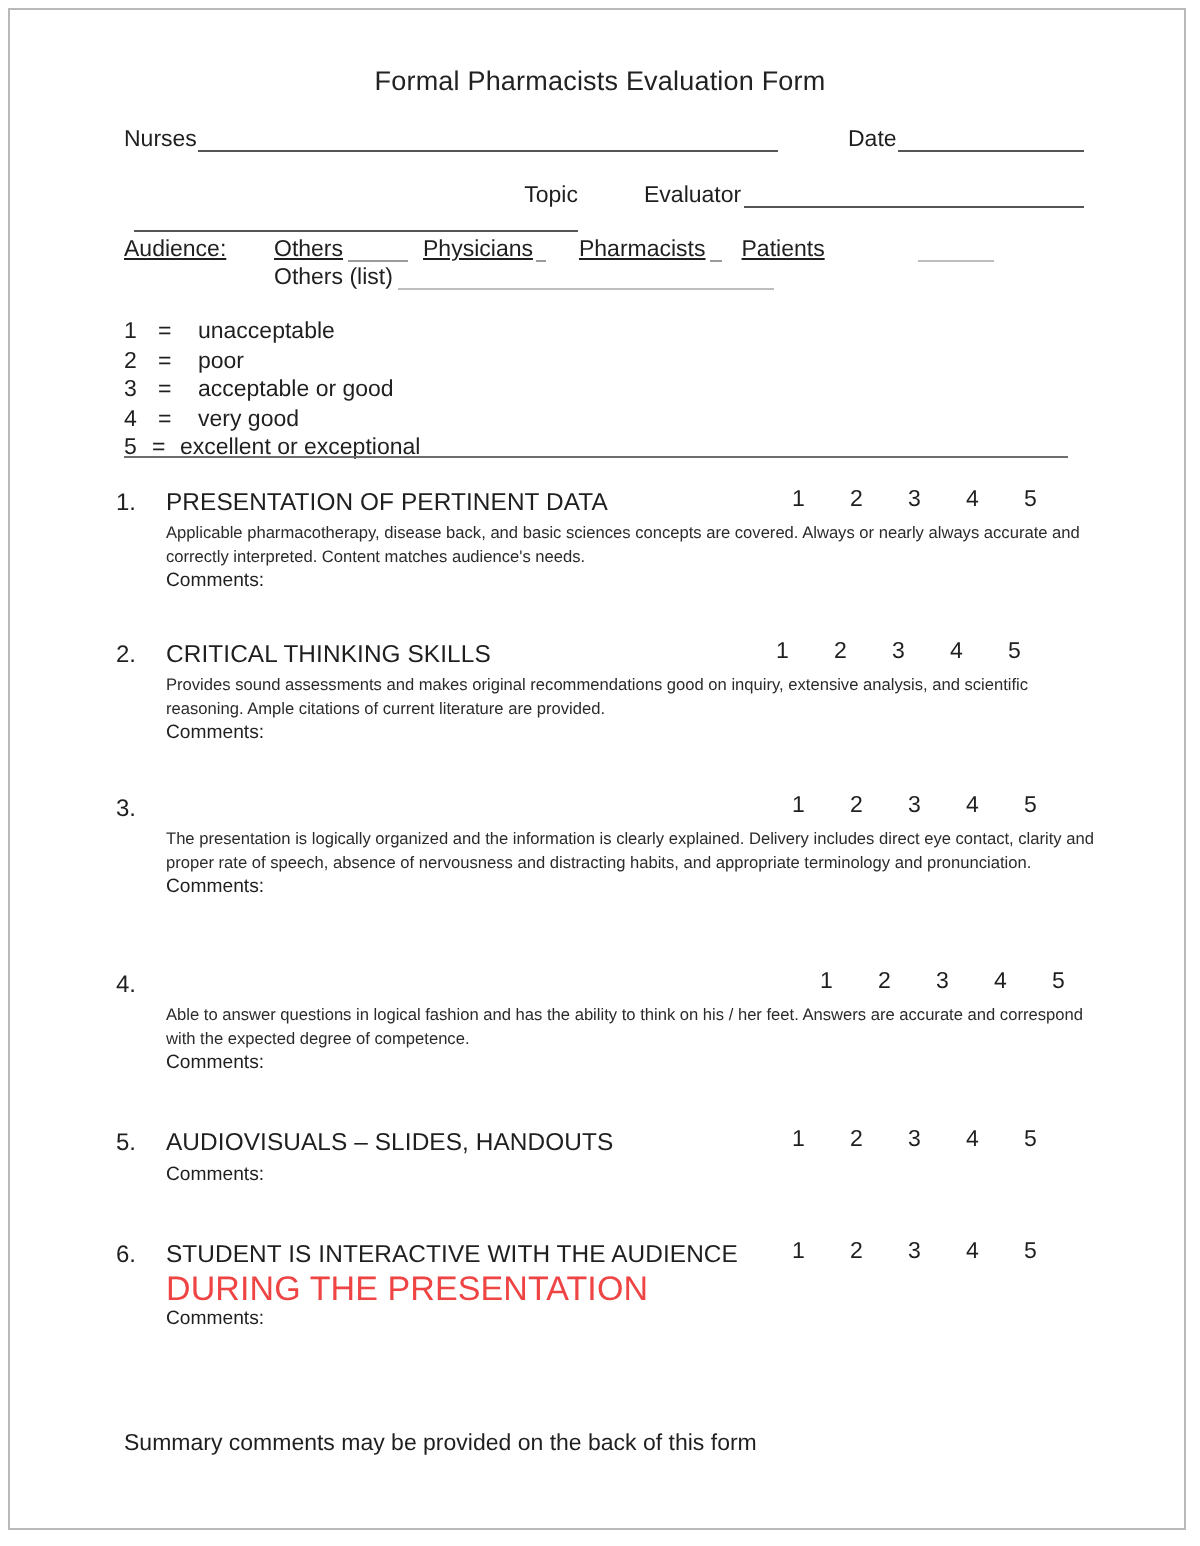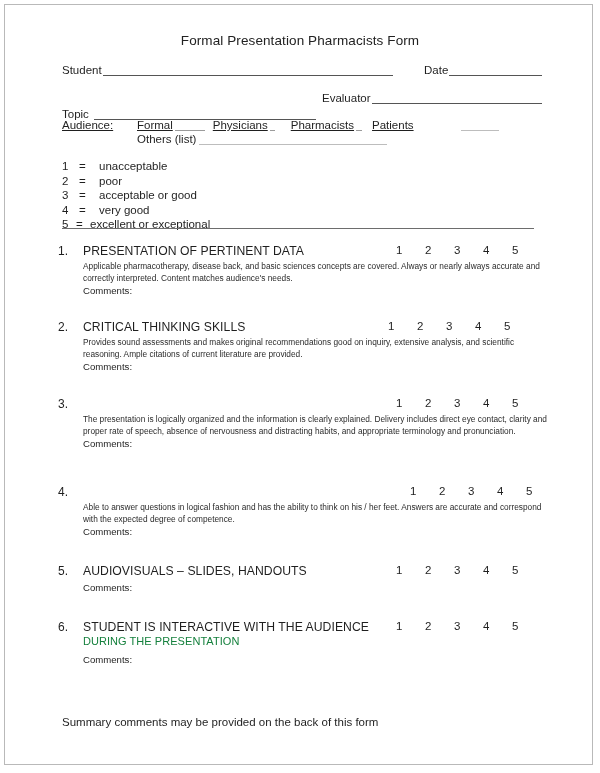--- a/index.html
+++ b/index.html
@@ -65,21 +65,21 @@
     display: inline-block;
     border-bottom: 1px solid #555;
     height: 11px;
     margin-left: 1px;
   }
   .rule.light { border-bottom-color: #9b9b9b; }
   .rule.vlight { border-bottom-color: #bdbdbd; }
 
   #row-student { left: 62px; top: 64px; }
   #row-date    { left: 424px; top: 64px; }
-  #row-topic   { left: 62px; top: 108px; }
+  #row-topic   { left: 62px; top: 92px; flex-direction: column; }
   #row-eval    { left: 322px; top: 92px; }
 
   
   .audience-block {
     position: absolute;
     left: 62px;
     top: 119px;
     font-size: 11.5px;
     color: #1f1f1f;
   }
@@ -154,22 +154,22 @@
     top: 0;
     font-size: 12.2px;
     color: #1f1f1f;
     white-space: nowrap;
     letter-spacing: .05px;
   }
   .item-title2 {
     position: absolute;
     left: 25px;
     top: 15px;
-    font-size: 11px;
-    color: #15803d;
+    font-size: 17px;
+    color: #ef4444;
     white-space: nowrap;
     letter-spacing: .05px;
   }
   .ratings {
     position: absolute;
     top: 0;
     display: flex;
     font-size: 11.5px;
     color: #1f1f1f;
   }
@@ -205,24 +205,24 @@
   }
 </style>
 </head>
 <body>
 
 <div id="page">
   <div class="page-border"></div>
 
   <div class="content">
 
-    <div class="doc-title">Formal Presentation Pharmacists Form</div>
+    <div class="doc-title">Formal Pharmacists Evaluation Form</div>
 
     <div class="field-row" id="row-student">
-      <span class="field-label">Student</span>
+      <span class="field-label">Nurses</span>
       <span class="rule" style="width:290px;"></span>
     </div>
 
     <div class="field-row" id="row-date">
       <span class="field-label">Date</span>
       <span class="rule" style="width:93px;"></span>
     </div>
 
     <div class="field-row" id="row-topic">
       <span class="field-label">Topic</span>
@@ -232,21 +232,21 @@
     <div class="field-row" id="row-eval">
       <span class="field-label">Evaluator</span>
       <span class="rule" style="width:170px;"></span>
     </div>
 
     <div class="audience-block">
       <div class="aud-line1">
         <span class="aud-label">Audience:</span>
 
         <span class="aud-opt">
-          <span class="txt">Formal</span>
+          <span class="txt">Others</span>
           <span class="rule light" style="width:30px;"></span>
         </span>
 
         <span class="aud-opt" style="margin-left:8px;">
           <span class="txt">Physicians</span>
           <span class="rule light" style="width:5px;"></span>
         </span>
 
         <span class="aud-opt" style="margin-left:16px;">
           <span class="txt">Pharmacists</span>

